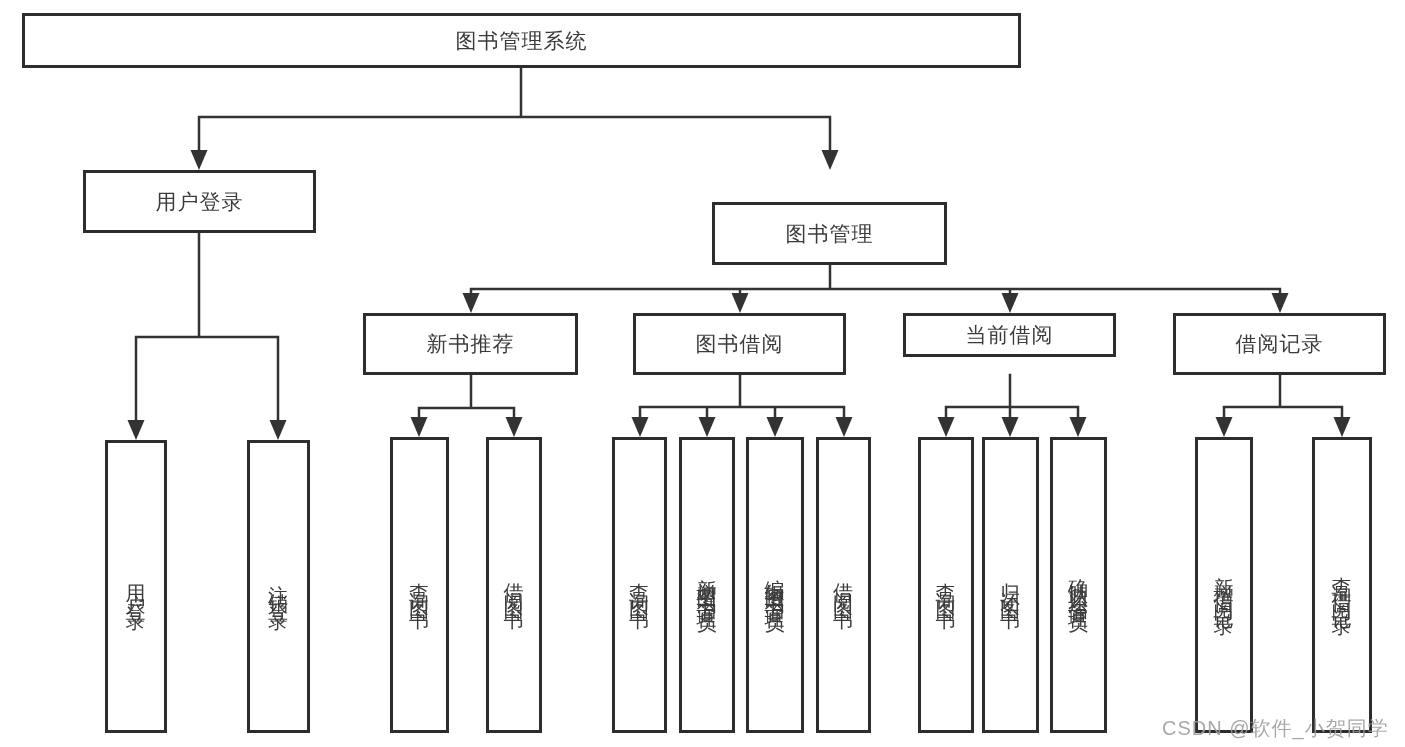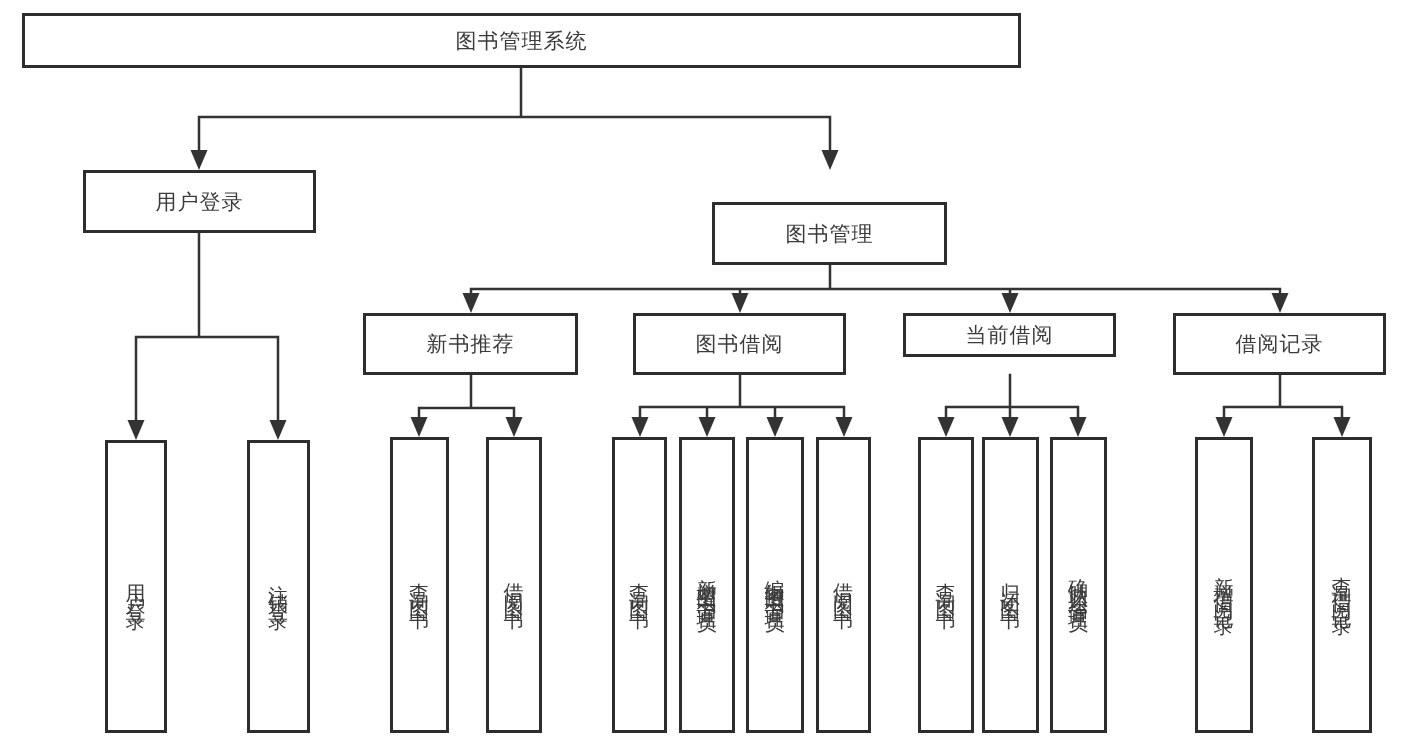--- a/index.html
+++ b/index.html
@@ -169,13 +169,14 @@
     <span>确认归还（管理员）</span>
   </div>
 
   <div class="node v-node med" id="leaf-r0">
     <span>新增借阅记录</span>
   </div>
   <div class="node v-node med" id="leaf-r1">
     <span>查询借阅记录</span>
   </div>
 
+  <div class="watermark">CSDN @软件_小贺同学</div>
 </div>
 
 </body></html>

